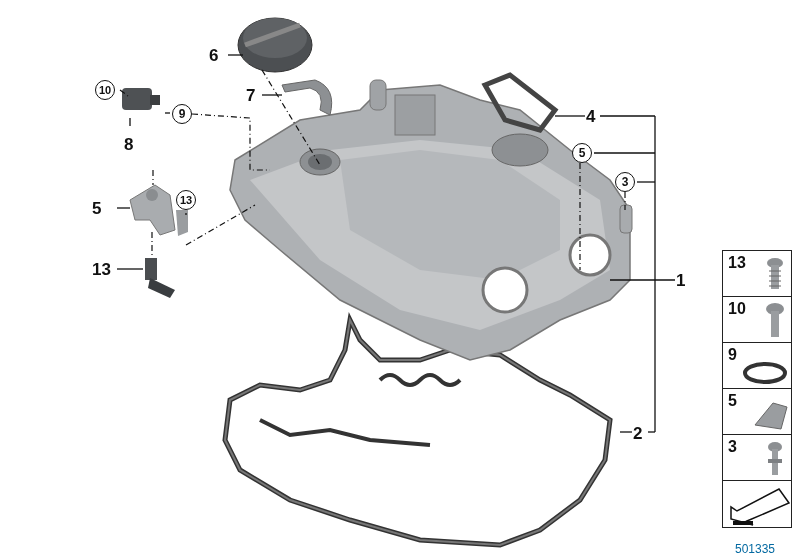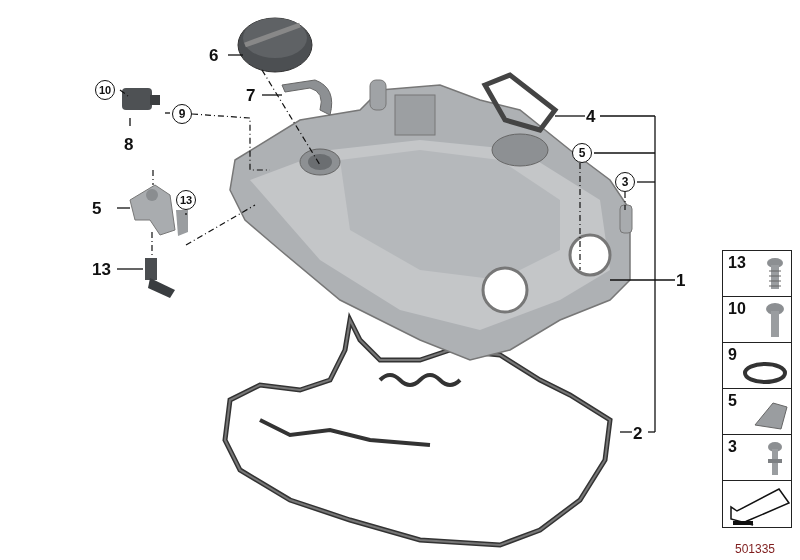--- a/index.html
+++ b/index.html
@@ -4,21 +4,21 @@
 <style>
   html,body{margin:0;padding:0;background:#fff;}
   body{width:800px;height:560px;position:relative;overflow:hidden;font-family:"Liberation Sans",sans-serif;}
   .canvas{position:absolute;left:0;top:0;width:800px;height:560px;}
   .callout{position:absolute;font-weight:bold;font-size:17px;color:#111;line-height:1;}
   .circ{position:absolute;width:20px;height:20px;border:1.6px solid #111;border-radius:50%;background:#fff;font-weight:bold;font-size:12px;display:flex;align-items:center;justify-content:center;color:#111;box-sizing:border-box;}
   .legend{position:absolute;left:722px;width:70px;border:1px solid #222;box-sizing:border-box;background:#fff;}
   .cell{position:relative;border-bottom:1px solid #222;height:46px;box-sizing:border-box;}
   .cell:last-child{border-bottom:none;}
   .cell .num{position:absolute;left:5px;top:3px;font-weight:bold;font-size:16px;color:#111;}
-  .diagram-id{position:absolute;left:735px;top:542px;font-size:12px;color:#7f1d1d;}
+  .diagram-id{position:absolute;left:735px;top:542px;font-size:12px;color:#0369a1;}
 </style>
 </head>
 <body>
 
 <div class="canvas">
   <svg width="800" height="560" style="position:absolute;left:0;top:0">
 
     <path d="M350,320 L360,340 L380,360 L420,360 L450,350 L500,355 L540,380 L570,395 L610,420 L605,460 L580,500 L540,530 L500,545 L420,540 L350,520 L290,500 L240,470 L225,440 L230,400 L260,385 L300,390 L330,380 L345,350 Z" fill="none" stroke="#333" stroke-width="5"></path>
     <path d="M350,320 L360,340 L380,360 L420,360 L450,350 L500,355 L540,380 L570,395 L610,420 L605,460 L580,500 L540,530 L500,545 L420,540 L350,520 L290,500 L240,470 L225,440 L230,400 L260,385 L300,390 L330,380 L345,350 Z" fill="none" stroke="#777" stroke-width="2"></path>
     <path d="M380,380 q10,-10 20,0 q10,10 20,0 q10,-10 20,0 q10,10 20,0" fill="none" stroke="#333" stroke-width="4"></path>

